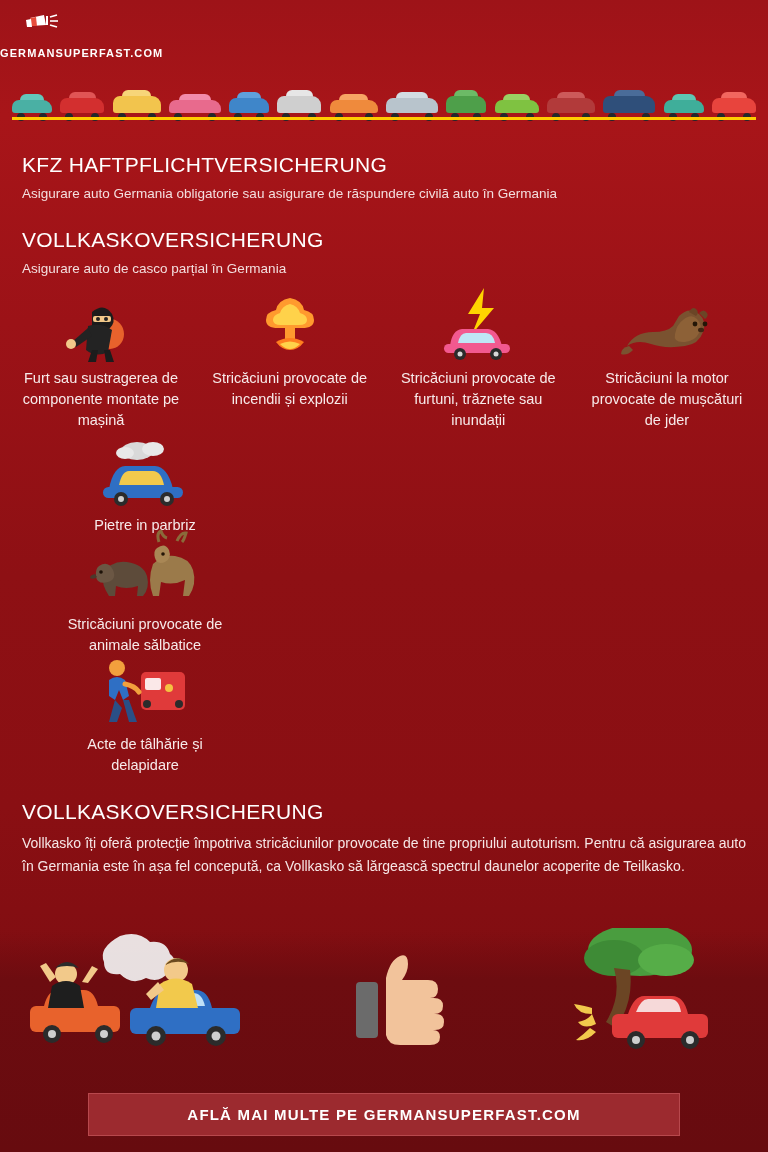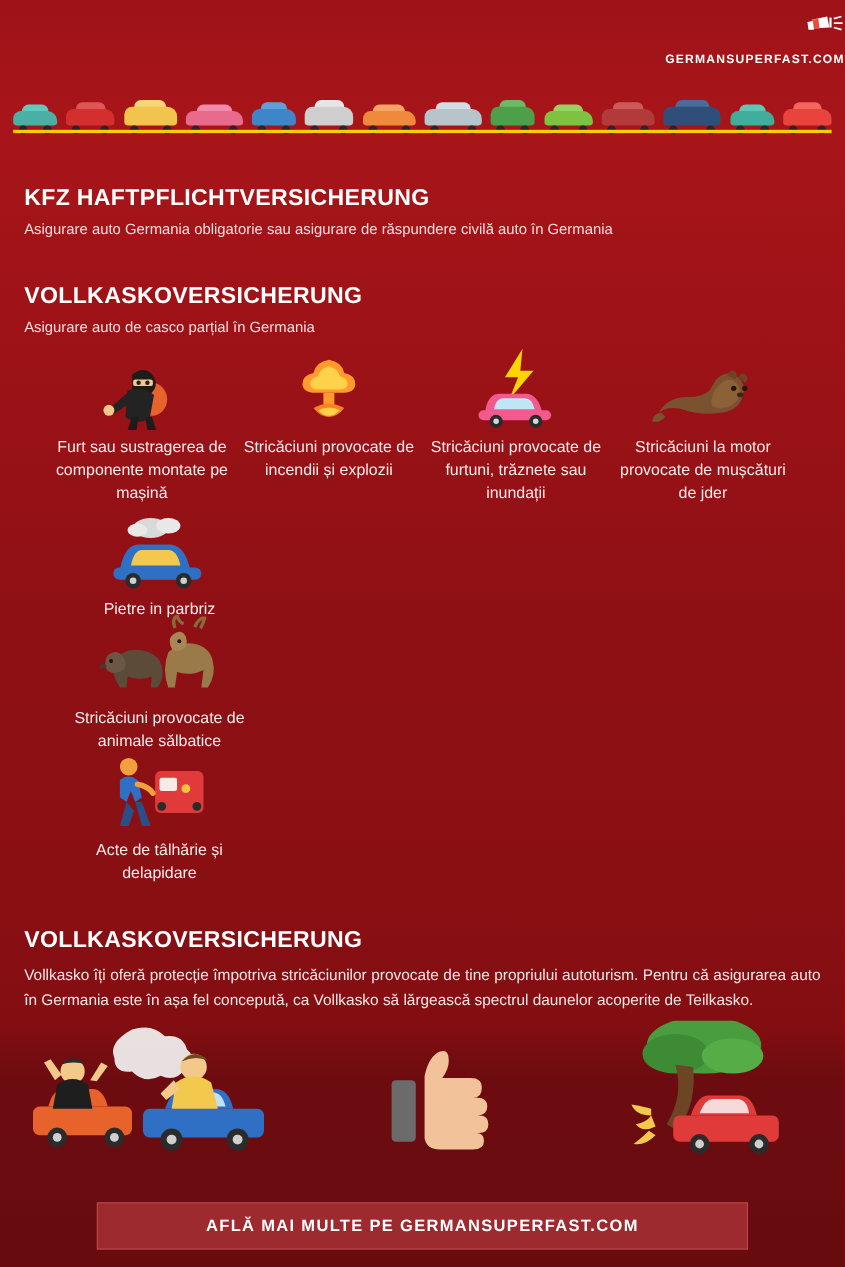--- a/index.html
+++ b/index.html
@@ -12,21 +12,21 @@
   .page {
     position: relative;
     width: 768px; height: 1152px;
     background: linear-gradient(180deg,#9e1318 0%, #a81519 10%, #9c1217 28%, #8e1014 50%, #8a0f13 70%, #7e0d11 88%, #6f0b0f 100%);
     color: #fff;
   }
 
   
   .brand {
     padding-top: 14px;
-    text-align: right;
+    text-align: left;
   }
   .brand-logo { display:inline-block; }
   .brand-name {
     display:block;
     font-size: 11px;
     font-weight: bold;
     letter-spacing: 1.1px;
     color: #ffffff;
     margin-top: 3px;
   }
@@ -57,43 +57,43 @@
   .car { position:relative; }
   .car .body { border-radius: 7px 9px 3px 3px; }
   .car .roof { position:absolute; left:20%; right:20%; border-radius: 6px 6px 0 0; }
   .car .w { position:absolute; bottom:-4px; width:8px; height:8px; border-radius:50%; background:#23272b; }
   .car .w.l { left:5px; } .car .w.r { right:5px; }
 
   
   .section { padding: 0 22px; }
   h2.head {
     font-size: 21px;
-    font-weight: bold;
+    font-weight: normal;
     letter-spacing: .3px;
     color:#fff;
-    margin-top: 38px;
+    margin-top: 24px;
   }
   p.sub {
     font-size: 13.5px;
     color:#f3dede;
     margin-top: 7px;
     line-height: 1.45;
   }
   .body-text {
     font-size: 14px;
     line-height: 1.6;
     color:#f6e6e6;
     margin-top: 8px;
     text-align: justify;
   }
 
   
   .grid {
     display:flex;
-    justify-content: center;
+    justify-content: space-between;
     padding: 0 16px;
     margin-top: 12px;
   }
   .grid.row2 { padding: 0 60px; margin-top: 6px; flex-direction: column; }
   .cell {
     width: 170px;
     text-align:center;
     display:flex;
     flex-direction:column;
     align-items:center;

